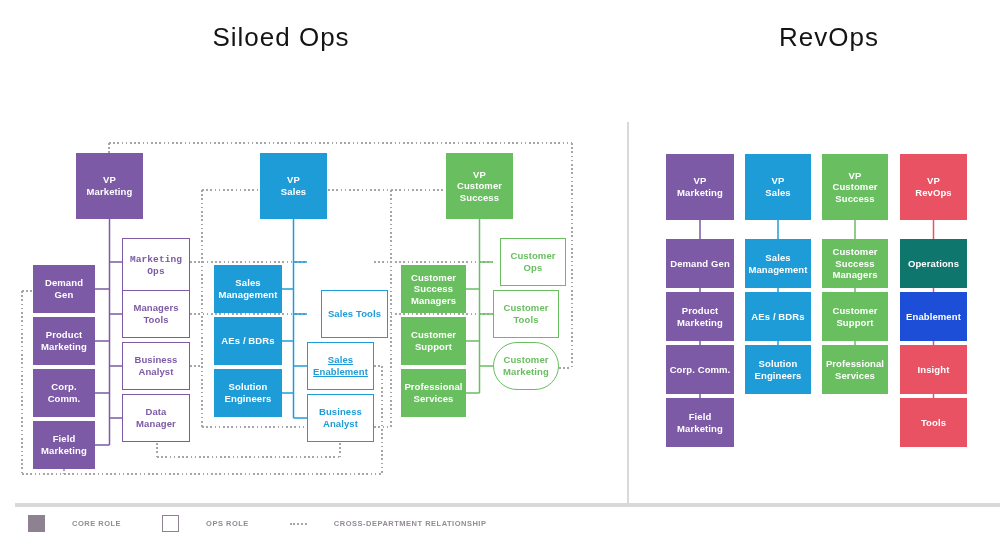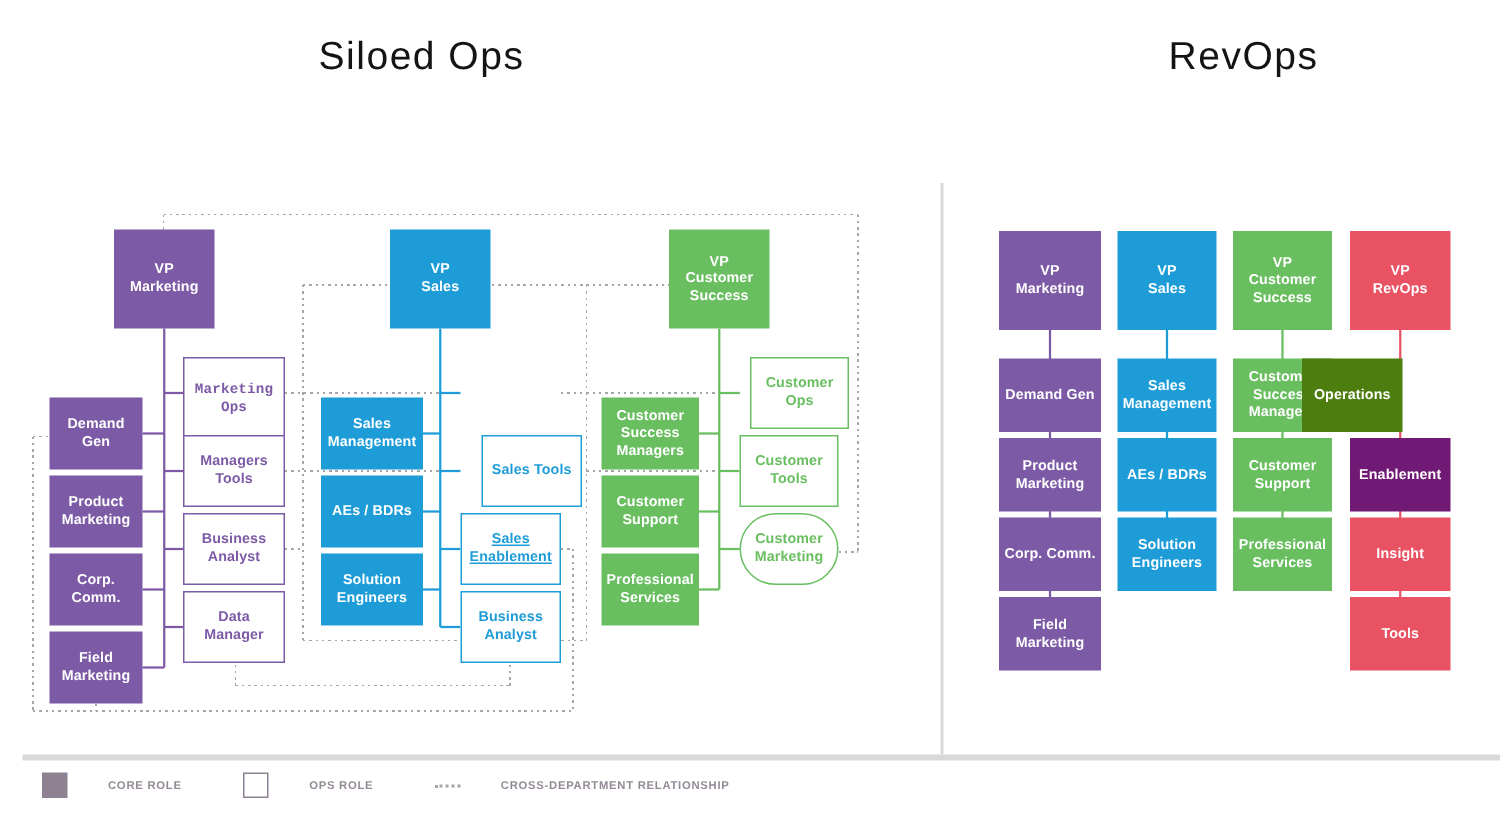--- a/index.html
+++ b/index.html
@@ -142,17 +142,17 @@
     <div class="obox filled core" style="left: 745px; top: 292px; width: 66px; height: 49px; background: rgb(30, 156, 216);">AEs / BDRs</div>
     <div class="obox filled core" style="left: 745px; top: 345px; width: 66px; height: 49px; background: rgb(30, 156, 216);">Solution Engineers</div>
     <div class="obox filled vp" style="left: 822px; top: 154px; width: 66px; height: 66px; background: rgb(105, 190, 96);">VP
 Customer
 Success</div>
     <div class="obox filled core" style="left: 822px; top: 239px; width: 66px; height: 49px; background: rgb(105, 190, 96);">Customer Success Managers</div>
     <div class="obox filled core" style="left: 822px; top: 292px; width: 66px; height: 49px; background: rgb(105, 190, 96);">Customer Support</div>
     <div class="obox filled core" style="left: 822px; top: 345px; width: 66px; height: 49px; background: rgb(105, 190, 96);">Professional Services</div>
     <div class="obox filled vp" style="left: 900px; top: 154px; width: 67px; height: 66px; background: rgb(232, 82, 99);">VP
 RevOps</div>
-    <div class="obox filled core" style="left: 868px; top: 239px; width: 67px; height: 49px; background: #4d7c0f;">Operations</div>
-    <div class="obox filled core" style="left: 900px; top: 292px; width: 67px; height: 49px; background: #701a75;">Enablement</div>
+    <div class="obox filled core" style="left: 900px; top: 239px; width: 67px; height: 49px; background: #0f766e;">Operations</div>
+    <div class="obox filled core" style="left: 900px; top: 292px; width: 67px; height: 49px; background: #1d4ed8;">Enablement</div>
     <div class="obox filled core" style="left: 900px; top: 345px; width: 67px; height: 49px; background: rgb(232, 82, 99);">Insight</div>
     <div class="obox filled core" style="left: 900px; top: 398px; width: 67px; height: 49px; background: rgb(232, 82, 99);">Tools</div>
   </div>
 
 </body></html>

